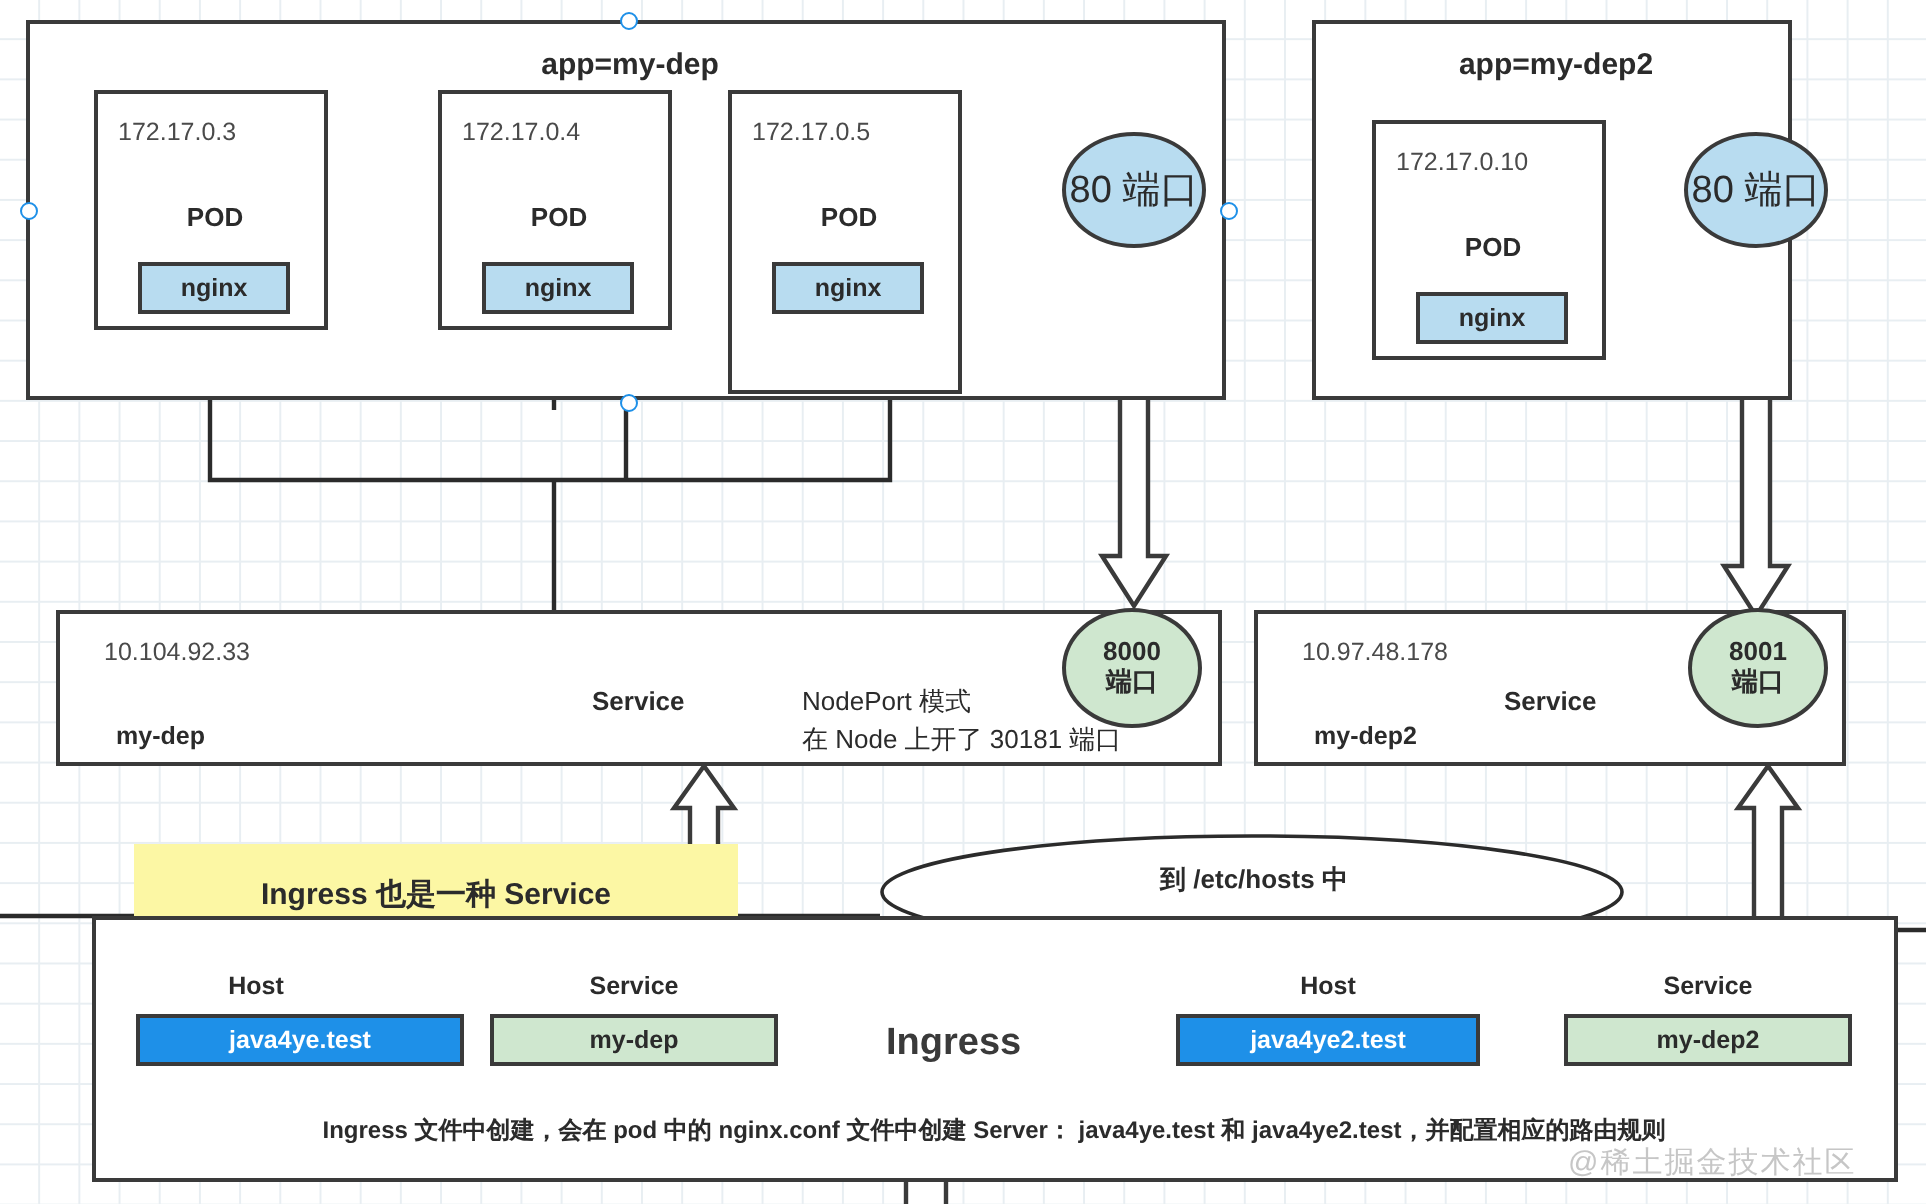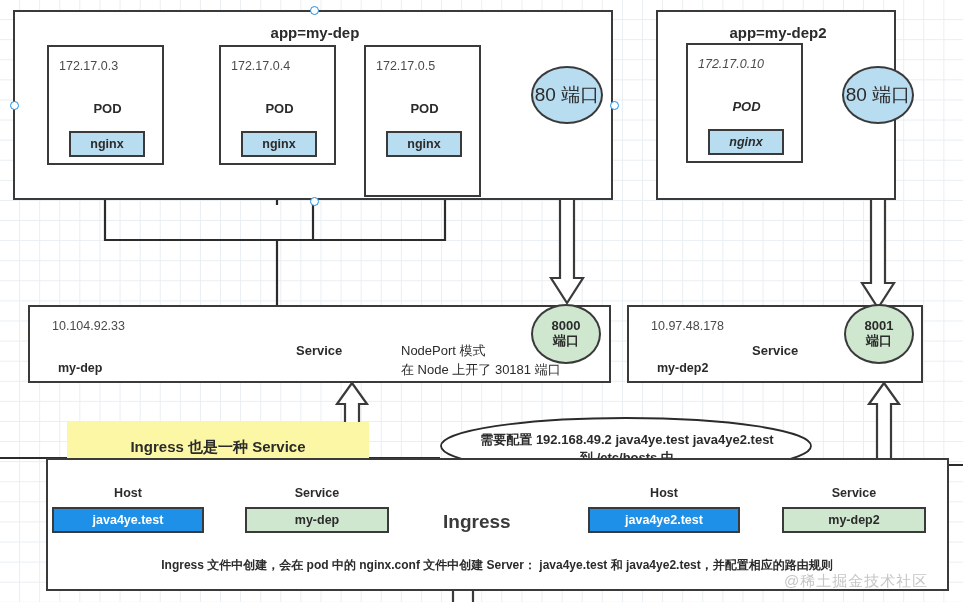--- a/index.html
+++ b/index.html
@@ -176,21 +176,21 @@
     <div class="abs podlbl" style="left:0;top:54px;width:117px;">POD</div>
     <div class="abs nginx" style="left:20px;top:84px;width:76px;height:26px;">nginx</div>
   </div>
 
   <div class="abs ellipse-blue" style="left:531px;top:66px;width:72px;height:58px;">80 端口</div>
 
   <div class="abs box" style="left:656px;top:10px;width:240px;height:190px;">
     <div class="abs title" style="left:0;top:12px;width:240px;">app=my-dep2</div>
   </div>
 
-  <div class="abs box" style="left:686px;top:43px;width:117px;height:120px;font-style:italic;">
+  <div class="abs box" style="left:686px;top:60px;width:117px;height:120px;">
     <div class="abs podip" style="left:10px;top:12px;">172.17.0.10</div>
     <div class="abs podlbl" style="left:0;top:54px;width:117px;">POD</div>
     <div class="abs nginx" style="left:20px;top:84px;width:76px;height:26px;">nginx</div>
   </div>
 
   <div class="abs ellipse-blue" style="left:842px;top:66px;width:72px;height:58px;">80 端口</div>
 
   <div class="abs box" style="left:28px;top:305px;width:583px;height:78px;">
     <div class="abs svc-ip" style="left:22px;top:12px;">10.104.92.33</div>
     <div class="abs svc-name" style="left:28px;top:54px;">my-dep</div>
@@ -212,32 +212,31 @@
     <span>8001</span>
     <span>端口</span>
   </div>
 
   <div class="abs note" style="left:67px;top:422px;width:302px;height:50px;">
     <span>Ingress 也是一种 Service</span>
     <span class="note-fold"></span>
   </div>
 
   <div class="abs callout-txt" style="left:441px;top:431px;width:372px;">
-    <div>需要配置 192.168.49.2 java4ye.test java4ye2.test</div>
     <div>到 /etc/hosts 中</div>
   </div>
 
   <div class="abs box" style="left:46px;top:458px;width:903px;height:133px;">
   </div>
 
   <div class="abs ingress-word" style="left:443px;top:511px;">Ingress</div>
 
   <div class="abs hdr" style="left:52px;top:486px;width:152px;">Host</div>
   <div class="abs hdr" style="left:245px;top:486px;width:144px;">Service</div>
-  <div class="abs host-box" style="left:52px;top:507px;width:152px;height:26px;">java4ye.test</div>
+  <div class="abs host-box" style="left:68px;top:507px;width:164px;height:26px;">java4ye.test</div>
   <div class="abs svcbox-green" style="left:245px;top:507px;width:144px;height:26px;">my-dep</div>
 
   <div class="abs hdr" style="left:588px;top:486px;width:152px;">Host</div>
   <div class="abs hdr" style="left:782px;top:486px;width:144px;">Service</div>
   <div class="abs host-box" style="left:588px;top:507px;width:152px;height:26px;">java4ye2.test</div>
   <div class="abs svcbox-green" style="left:782px;top:507px;width:144px;height:26px;">my-dep2</div>
 
   <div class="abs footnote" style="left:52px;top:557px;width:890px;">Ingress 文件中创建，会在 pod 中的 nginx.conf 文件中创建 Server： java4ye.test 和 java4ye2.test，并配置相应的路由规则</div>
 
   <div class="abs wm" style="left:784px;top:572px;">@稀土掘金技术社区</div>

